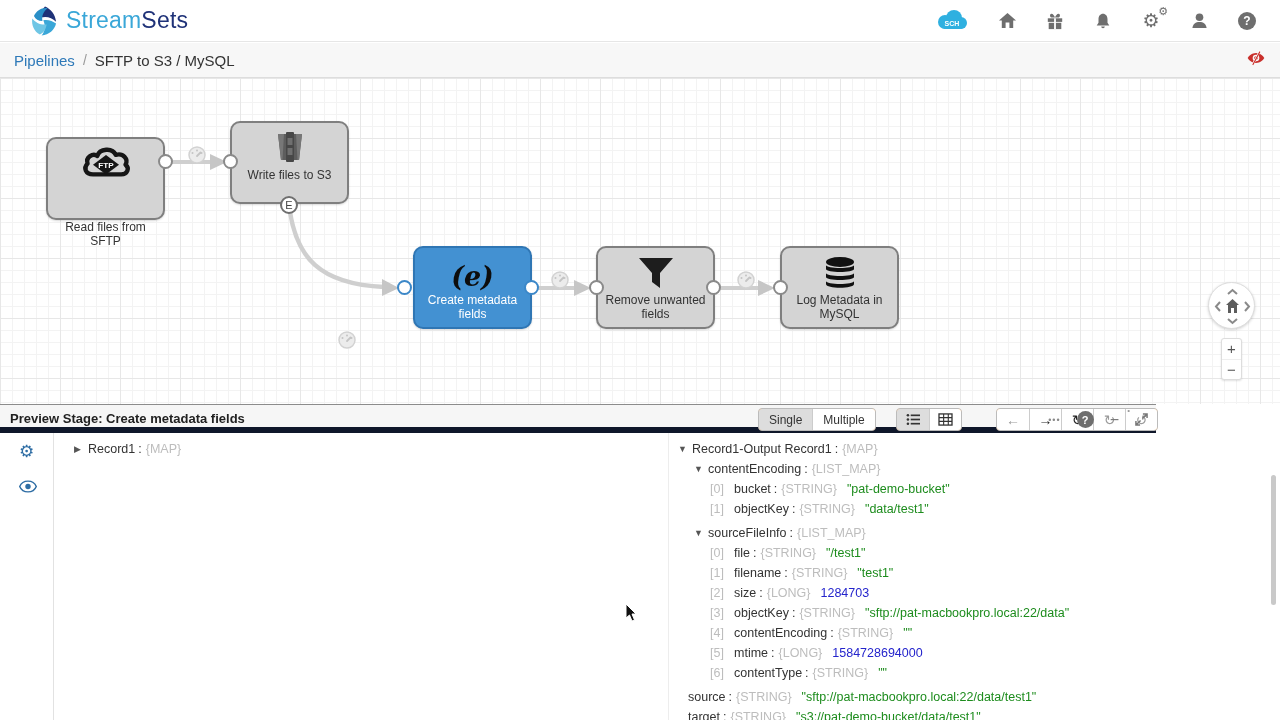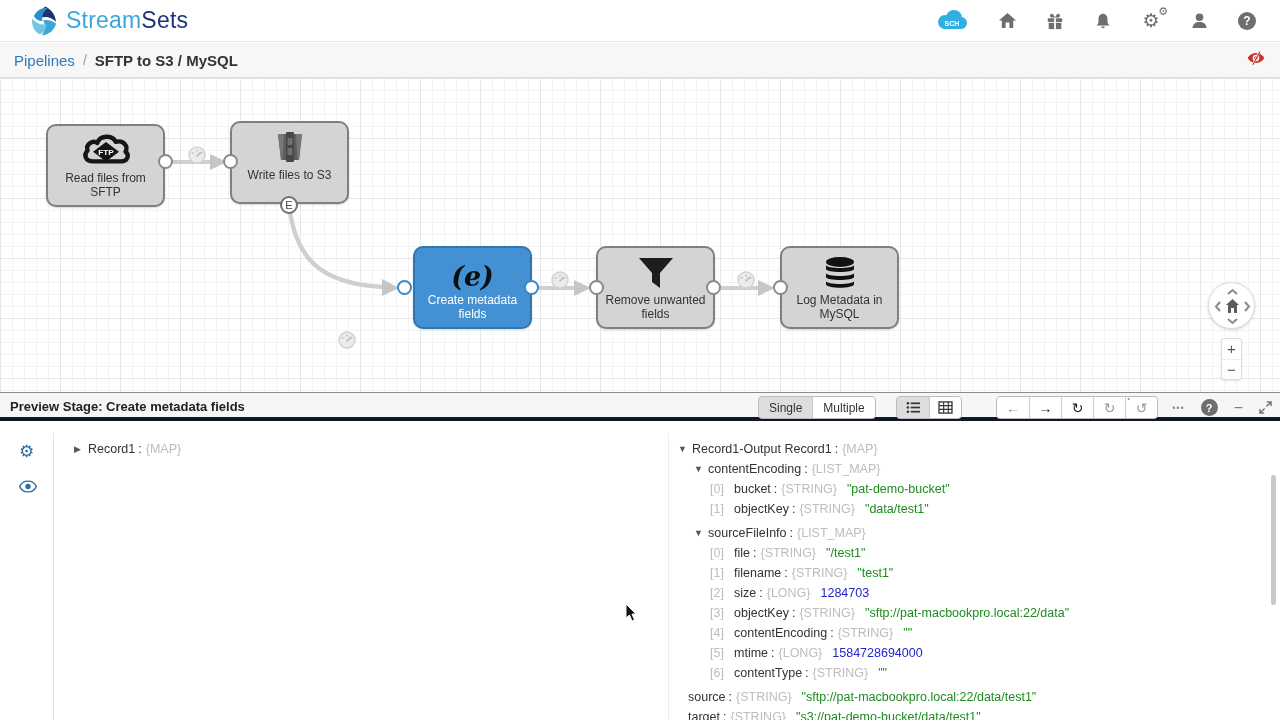--- a/index.html
+++ b/index.html
@@ -17,21 +17,21 @@
   .topicon { width:22px; height:22px; display:flex; align-items:center; justify-content:center; color:#6e6e6e; cursor:pointer; }
   .sch-badge { position:relative; width:36px; height:24px; cursor:pointer; }
   .help-circle { width:18px; height:18px; border-radius:50%; background:#6e6e6e; color:#fff; font-size:12px; font-weight:bold; display:flex; align-items:center; justify-content:center; }
   .gear-combo { position:relative; font-size:19px; color:#6e6e6e; line-height:1; }
   .gear-combo .small { position:absolute; font-size:11px; right:-6px; top:-4px; }
 
   
   .crumbbar { position:absolute; left:0; top:43px; width:1280px; height:35px; background:#f7f7f7; border-bottom:1px solid #ddd; display:flex; align-items:center; padding:0 14px; }
   .crumb-link { color:#2e79b8; font-size:15px; cursor:pointer; }
   .crumb-sep { color:#999; margin:0 8px; font-size:14px; }
-  .crumb-current { color:#333; font-size:15px; font-weight:bold; }
+  .crumb-current { color:#333; font-size:15px; font-weight:normal; }
   .crumb-right { margin-left:auto; }
 
   
   .canvas { position:absolute; left:0; top:78px; width:1280px; height:326px; background-color:#fff;
     background-image:
       linear-gradient(#e7e7e7 1px, transparent 1px),
       linear-gradient(90deg,#e7e7e7 1px, transparent 1px),
       linear-gradient(#f3f3f3 1px, transparent 1px),
       linear-gradient(90deg,#f3f3f3 1px, transparent 1px);
     background-size:60px 60px,60px 60px,12px 12px,12px 12px; overflow:hidden; }
@@ -45,21 +45,21 @@
   .expr-glyph { font-family:"DejaVu Serif",serif; font-style:italic; font-weight:bold; font-size:27px; color:#0d0d0d; line-height:1; }
   .port { position:absolute; width:15px; height:15px; border-radius:50%; background:#fff; border:2px solid #8a8a8a; z-index:3; cursor:pointer; }
   .port.blue { border-color:#3b87c8; }
   .eport { position:absolute; width:18px; height:18px; border-radius:50%; background:#fff; border:2px solid #6f6f6f; z-index:3; font-size:11px; color:#444; display:flex; align-items:center; justify-content:center; cursor:pointer; }
   .pan-ctl { position:absolute; left:1208px; top:204px; width:47px; height:47px; border-radius:50%; background:#fff; border:1px solid #ddd; box-shadow:0 1px 3px rgba(0,0,0,0.18); z-index:4; }
   .zoom-box { position:absolute; left:1221px; top:260px; width:21px; height:42px; background:#fff; border:1px solid #ddd; border-radius:3px; box-shadow:0 1px 2px rgba(0,0,0,0.12); z-index:4; display:flex; flex-direction:column; }
   .zoom-btn { flex:1; display:flex; align-items:center; justify-content:center; color:#555; font-size:15px; cursor:pointer; }
   .zoom-btn + .zoom-btn { border-top:1px solid #eee; }
 
   
-  .pv-head { position:absolute; left:0; top:392px; width:1280px; height:29px; background:#f6f6f6; border-top:1px solid #8c8c8c; border-bottom:4px solid #0f172a; }
+  .pv-head { position:absolute; left:0; top:404px; width:1156px; height:29px; background:#f6f6f6; border-top:1px solid #8c8c8c; border-bottom:6px solid #0f172a; }
   .pv-title { position:absolute; left:10px; top:6px; font-size:13px; font-weight:bold; color:#222; }
   .btn-group { position:absolute; top:3px; height:23px; display:flex; border:1px solid #bbb; border-radius:4px; background:#fdba74; overflow:hidden; }
   .btn { display:flex; align-items:center; justify-content:center; font-size:12px; color:#333; padding:0 10px; cursor:pointer; background:#fff; }
   .btn + .btn { border-left:1px solid #ccc; }
   .btn.active { background:#ddd; }
   .btn.iconbtn { width:32px; padding:0; font-size:14px; }
   .dim { color:#9a9a9a; }
   .dark { color:#222; }
   .pv-right-icons { position:absolute; right:8px; top:3px; height:23px; display:flex; align-items:center; gap:16px; }
   .pvricon { color:#8a8a8a; font-size:14px; cursor:pointer; display:flex; align-items:center; justify-content:center; }
@@ -180,21 +180,21 @@
 
       <line x1="538" y1="210" x2="576" y2="210" stroke="#cfcfcf" stroke-width="4"></line>
       <polygon points="574,202 591,210 574,218" fill="#c6c6c6"></polygon>
       <use href="#gauge" x="550" y="192" width="20" height="20"></use>
 
       <line x1="720" y1="210" x2="760" y2="210" stroke="#cfcfcf" stroke-width="4"></line>
       <polygon points="758,202 775,210 758,218" fill="#c6c6c6"></polygon>
       <use href="#gauge" x="736" y="192" width="20" height="20"></use>
     </svg>
 
-    <div class="stage" style="left:46px; top:46px;">
+    <div class="stage" style="left:46px; top:59px;gap:36px;">
       <div class="sicon">
         <svg viewBox="0 0 48 34" width="52" height="37">
           <path d="M12 28 C5 28 3 22 7 18 C5 12 12 8 16 11 C18 4 30 3 33 10 C40 8 45 14 42 19 C46 22 44 28 38 28 Z" fill="none" stroke="#161616" stroke-width="4" stroke-linejoin="round"></path>
           <polygon points="24,10 36,19 24,28 12,19" fill="#161616"></polygon>
           <text x="24" y="22" text-anchor="middle" font-size="7.5" font-weight="bold" fill="#fff" font-family="Liberation Sans,sans-serif">FTP</text>
         </svg>
       </div>
       <div class="slabel">Read files from SFTP</div>
     </div>
 

